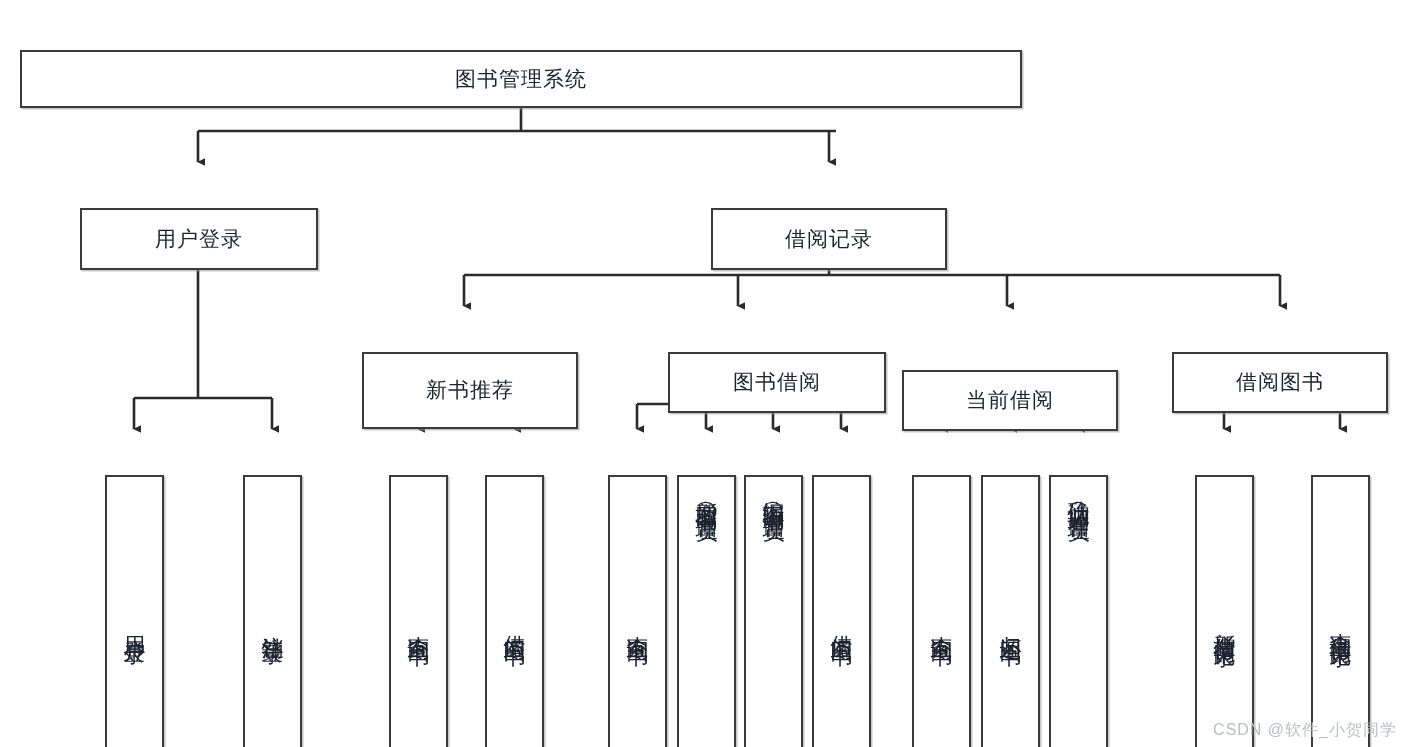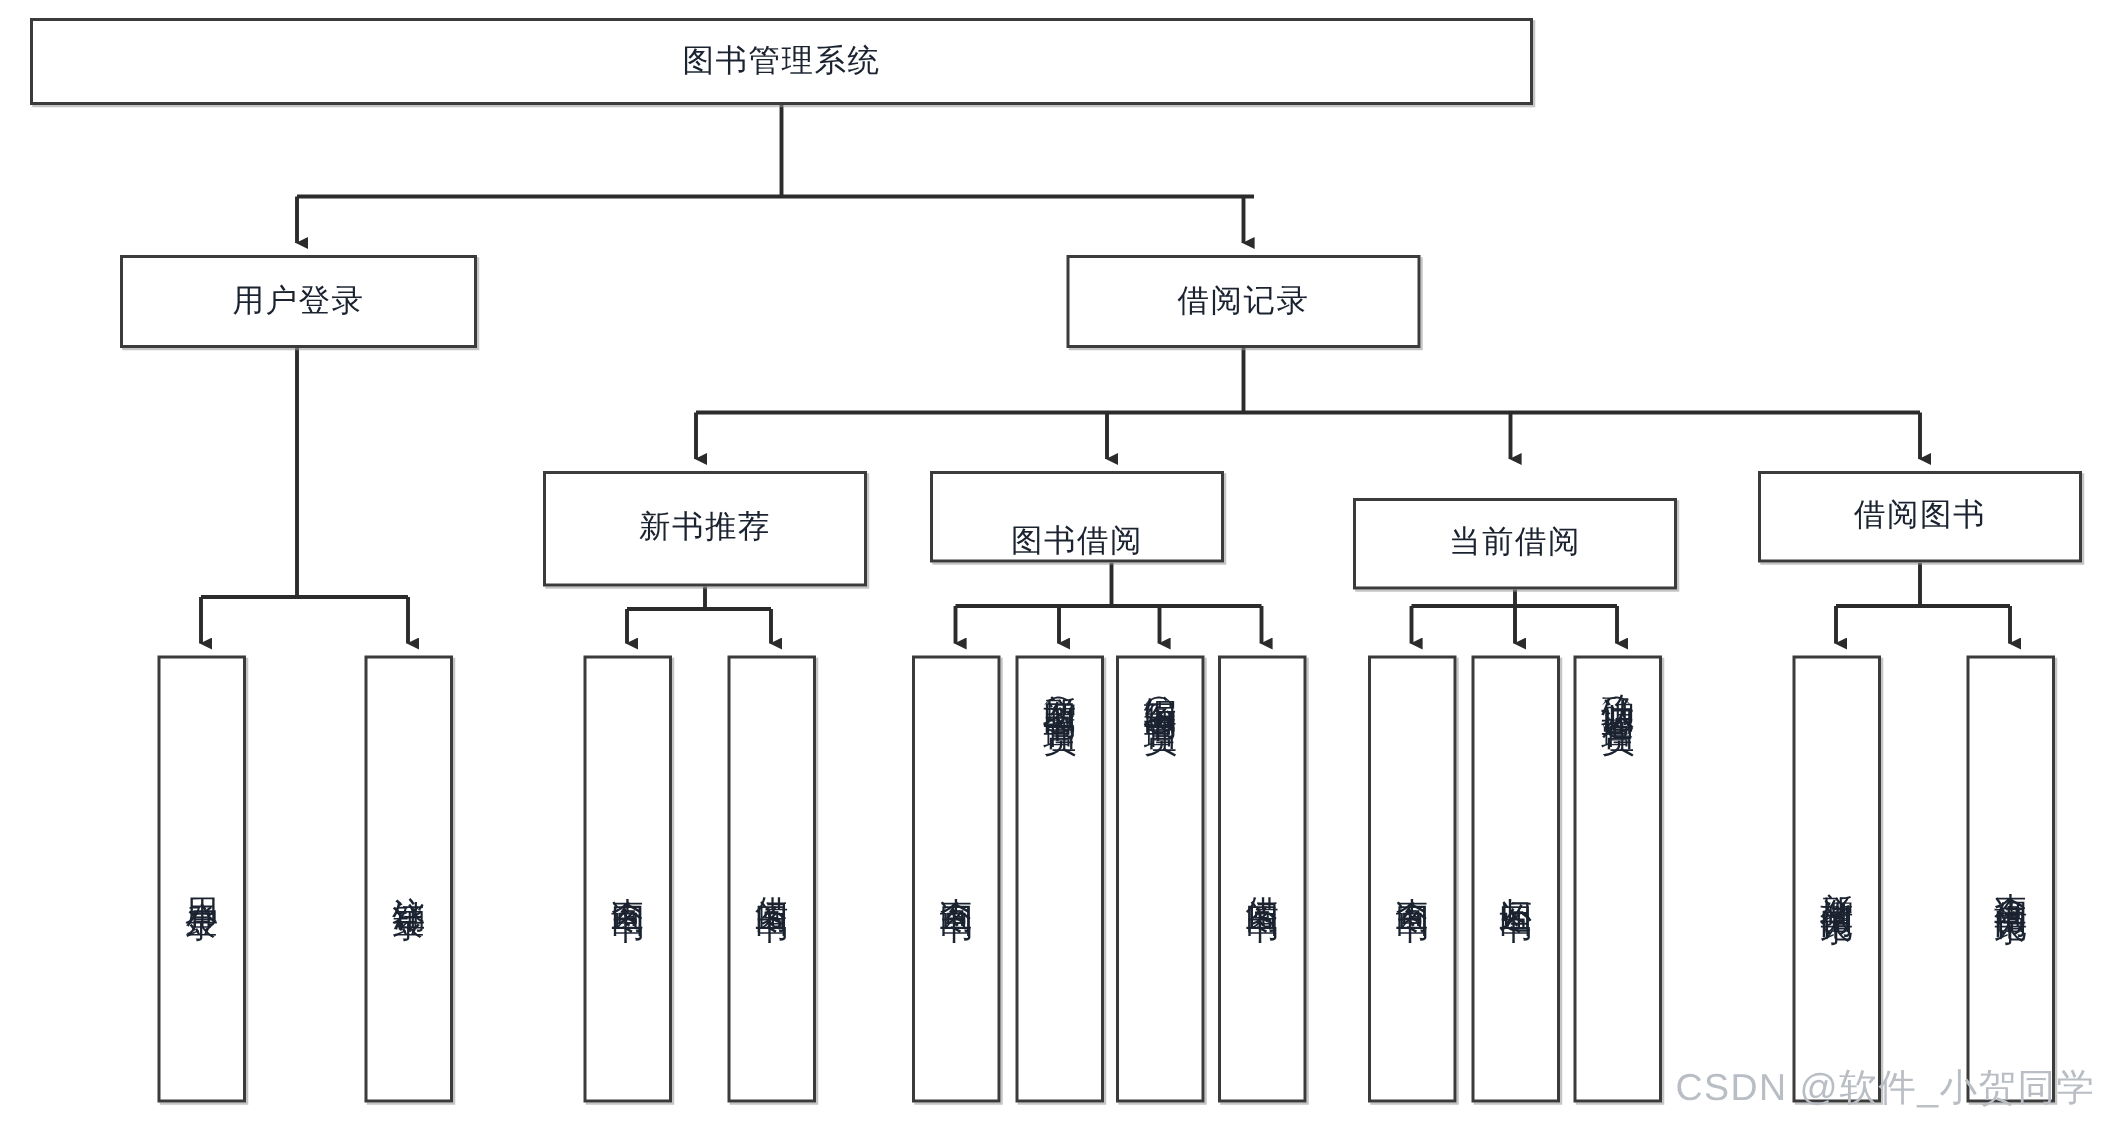--- a/index.html
+++ b/index.html
@@ -15,20 +15,21 @@
     position:absolute;
     box-sizing:border-box;
     border:2.5px solid #3b3b3b;
     background:#ffffff;
     box-shadow:1.5px 1.5px 0 rgba(150,150,150,0.55);
     display:flex;
     align-items:center;
     justify-content:center;
     color:#1d2430;
     z-index:3;
+    margin-top:38px;
   }
   .node .lbl{
     font-size:21px;
     letter-spacing:1px;
     line-height:1.15;
     white-space:nowrap;
     color:#1b2330;
   }
   .leaf .lbl{
     writing-mode:vertical-rl;
@@ -41,21 +42,21 @@
   .leaf{
     align-items:flex-start;
     justify-content:center;
     padding-top:0;
   }
   .leaf.mid .lbl{margin-top:auto;margin-bottom:auto;}
   .leaf.top .lbl{margin-top:6px;}
   .watermark{
     position:absolute;
     right:8px;bottom:6px;
-    font-size:25px;
+    font-size:16px;
     color:#b9bdc4;
     letter-spacing:1px;
     z-index:8;
     white-space:nowrap;
     font-family:"Liberation Sans","DejaVu Sans",sans-serif;
   }
   svg.links{position:absolute;left:0;top:0;width:1405px;height:747px;z-index:1;}
 </style>
 </head>
 <body>
@@ -119,21 +120,21 @@
   <div class="node" style="left:80px;top:170px;width:238px;height:62px;">
     <span class="lbl">用户登录</span>
   </div>
   <div class="node" style="left:711px;top:170px;width:236px;height:62px;">
     <span class="lbl">借阅记录</span>
   </div>
 
   <div class="node" style="left:362px;top:314px;width:216px;height:77px;">
     <span class="lbl">新书推荐</span>
   </div>
-  <div class="node" style="left:620px;top:314px;width:196px;height:61px;align-items:flex-end;">
+  <div class="node" style="left:668px;top:314px;width:218px;height:61px;">
     <span class="lbl">图书借阅</span>
   </div>
   <div class="node" style="left:902px;top:332px;width:216px;height:61px;">
     <span class="lbl">当前借阅</span>
   </div>
   <div class="node" style="left:1172px;top:314px;width:216px;height:61px;">
     <span class="lbl">借阅图书</span>
   </div>
 
   <div class="node leaf mid" style="left:105px;top:437px;width:59px;height:298px;">

